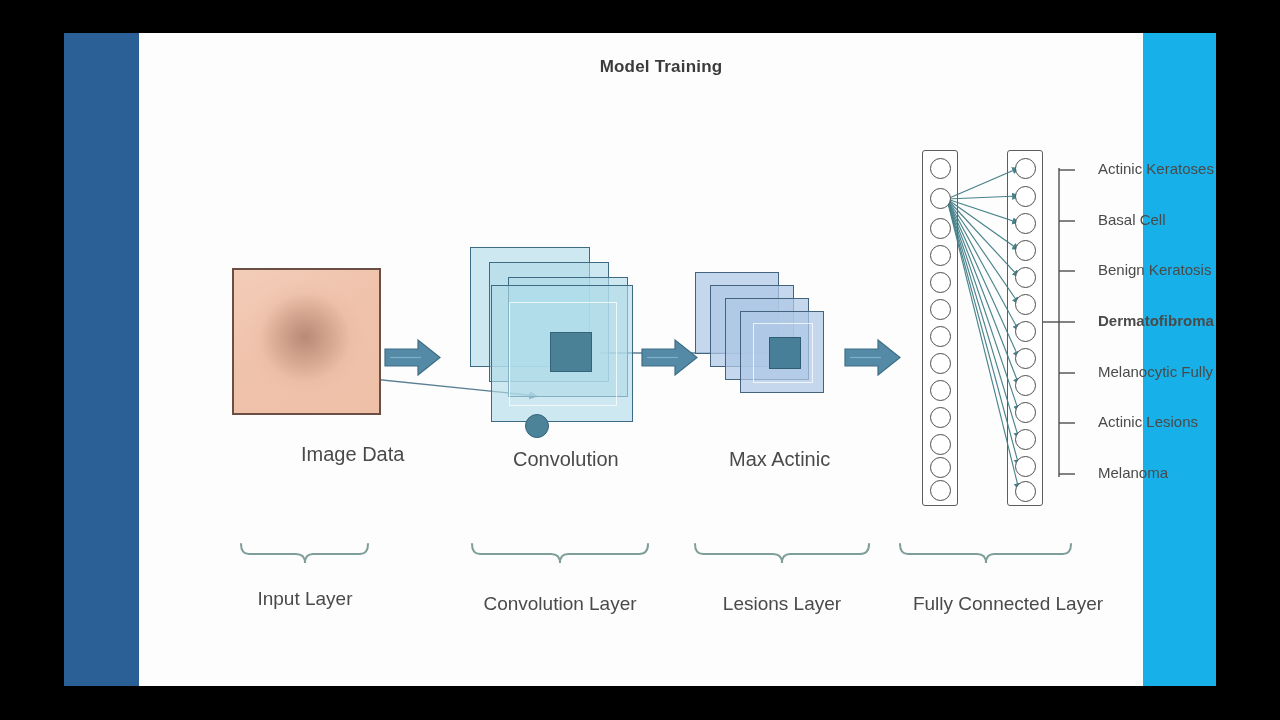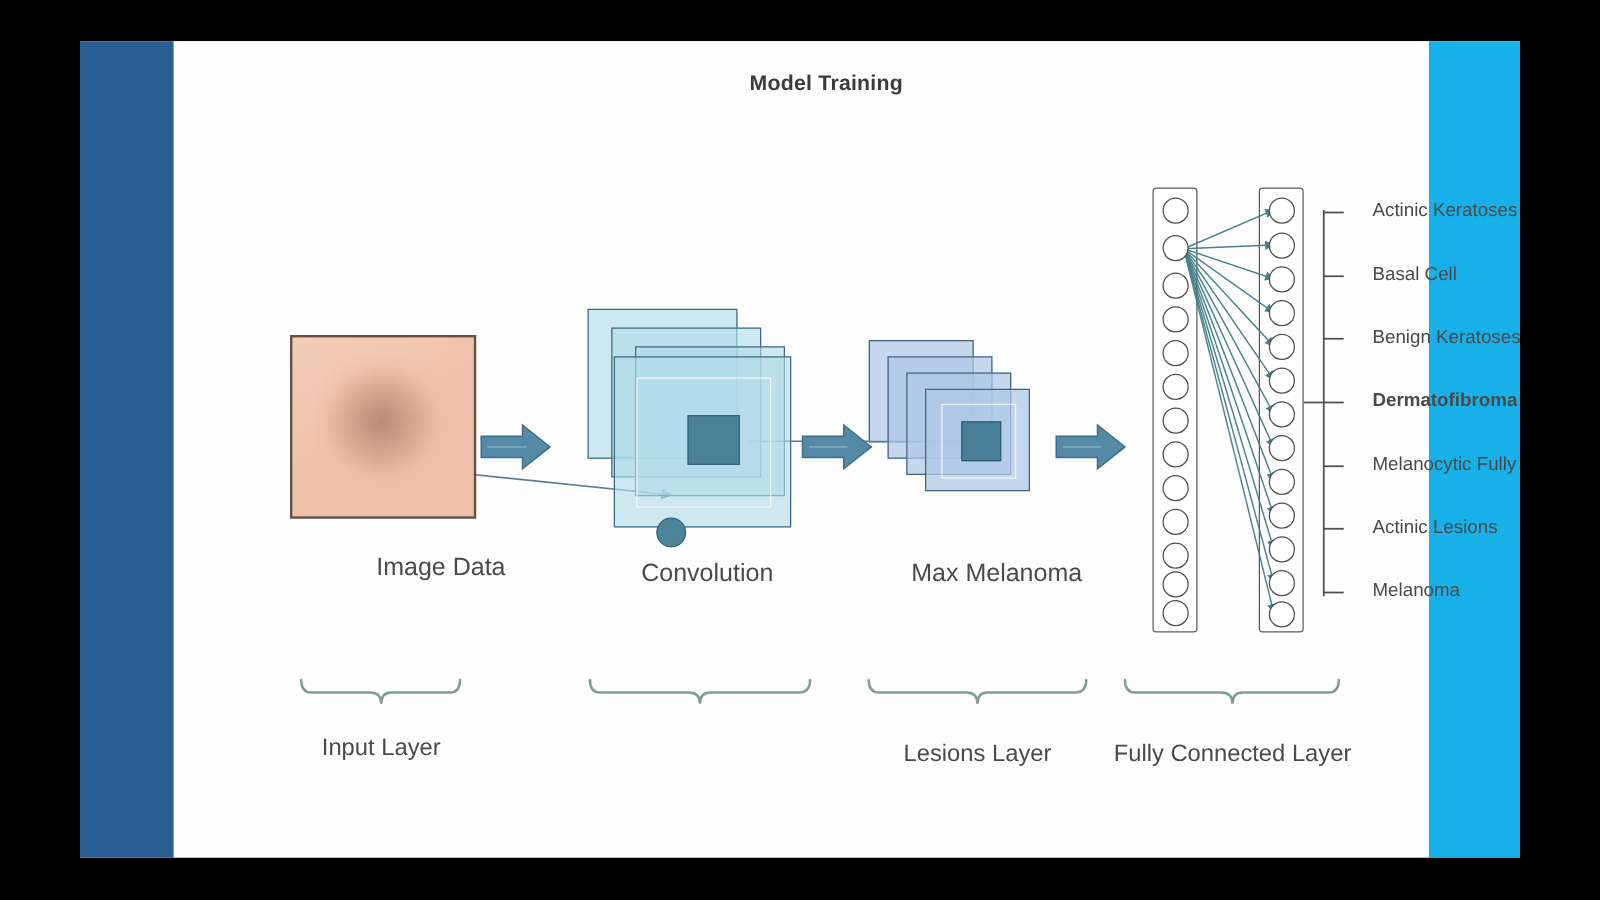--- a/index.html
+++ b/index.html
@@ -110,21 +110,21 @@
         <div class="kernel-pool" style="left:630px;top:304px;width:30px;height:30px;"></div>
       </div>
 
       <svg class="abs" style="left:706px;top:305px;" width="62" height="40">
         <path d="M0,11 L33,11 L33,2 L55,19.5 L33,37 L33,28 L0,28 Z" fill="#548aa6" stroke="#3f6e86" stroke-width="1.2"></path>
         <path d="M5,19.5 L36,19.5" stroke="#7fb0c6" stroke-width="1.2" fill="none"></path>
       </svg>
 
       <div class="stage-label" style="left:114px;top:410px;margin-left:48px;">Image Data</div>
       <div class="stage-label" style="left:374px;top:415px;">Convolution</div>
-      <div class="stage-label" style="left:590px;top:415px;">Max Melanoma</div>
+      <div class="stage-label" style="left:590px;top:415px;">Max Actinic</div>
 
       <div class="fc-col" style="left:783px;top:117px;width:36px;height:356px;"></div>
       <div class="fc-col" style="left:868px;top:117px;width:36px;height:356px;"></div>
 
       <svg width="1004" height="653">
 
         <g stroke="#3f7c85" stroke-width="1.15" fill="none" opacity="0.95">
           <path d="M808,166 L880,135" marker-end="url(#ah2)"></path>
           <path d="M808,166 L880,163" marker-end="url(#ah2)"></path>
           <path d="M808,166 L880,190" marker-end="url(#ah2)"></path>
@@ -180,38 +180,39 @@
         <div class="node" style="left:876px;top:315px;"></div>
         <div class="node" style="left:876px;top:342px;"></div>
         <div class="node" style="left:876px;top:369px;"></div>
         <div class="node" style="left:876px;top:396px;"></div>
         <div class="node" style="left:876px;top:423px;"></div>
         <div class="node" style="left:876px;top:448px;"></div>
       </div>
 
       <div class="cls-label" style="left:939px;top:127px;">Actinic Keratoses</div>
       <div class="cls-label" style="left:939px;top:178px;">Basal Cell</div>
-      <div class="cls-label" style="left:939px;top:228px;">Benign Keratoses</div>
+      <div class="cls-label" style="left:939px;top:228px;">Benign Keratosis</div>
       <div class="cls-label" style="left:939px;top:279px;font-weight:bold;">Dermatofibroma</div>
       <div class="cls-label" style="left:939px;top:330px;">Melanocytic Fully</div>
       <div class="cls-label" style="left:939px;top:380px;">Actinic Lesions</div>
       <div class="cls-label" style="left:939px;top:431px;">Melanoma</div>
 
       <svg width="1004" height="653">
         <g stroke="#7e9e99" stroke-width="2" fill="none" stroke-linecap="round">
 
           <path d="M102,511 Q102,521 110,521 L157,521 Q166,521 166,530 Q166,521 174,521 L221,521 Q229,521 229,511"></path>
 
           <path d="M333,511 Q333,521 341,521 L412,521 Q421,521 421,530 Q421,521 429,521 L500,521 Q509,521 509,511"></path>
 
           <path d="M556,511 Q556,521 564,521 L634,521 Q643,521 643,530 Q643,521 651,521 L721,521 Q730,521 730,511"></path>
 
           <path d="M761,511 Q761,521 769,521 L838,521 Q847,521 847,530 Q847,521 855,521 L924,521 Q932,521 932,511"></path>
         </g>
       </svg>
 
       <div class="brace-label" style="left:66px;top:555px;width:200px;">Input Layer</div>
+      <div class="brace-label" style="left:311px;top:560px;width:220px;">Convolution Layer</div>
       <div class="brace-label" style="left:548px;top:560px;width:190px;">Lesions Layer</div>
-      <div class="brace-label" style="left:722px;top:560px;width:250px;">Fully Connected Layer</div>
+      <div class="brace-label" style="left:744px;top:560px;width:250px;">Fully Connected Layer</div>
 
     </div>
   </div>
 </div>
 
 </body></html>

